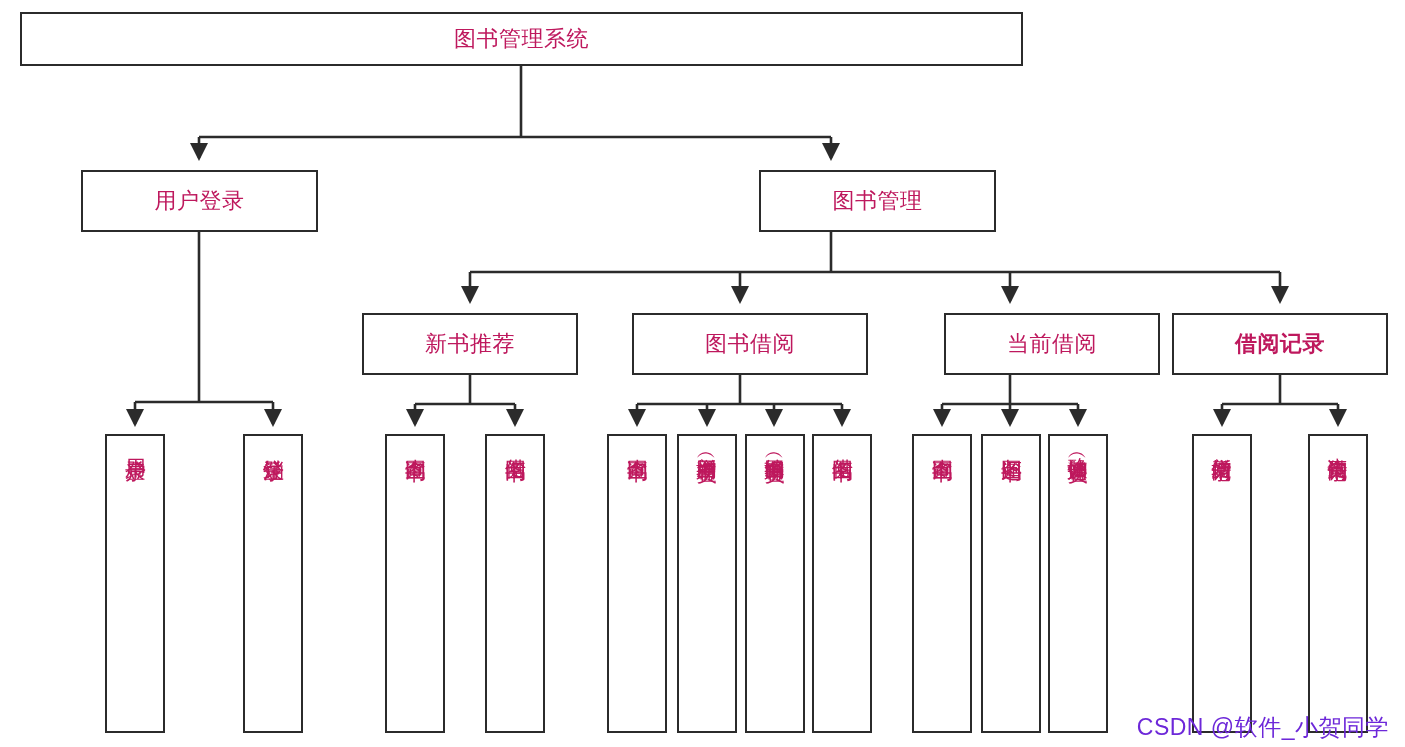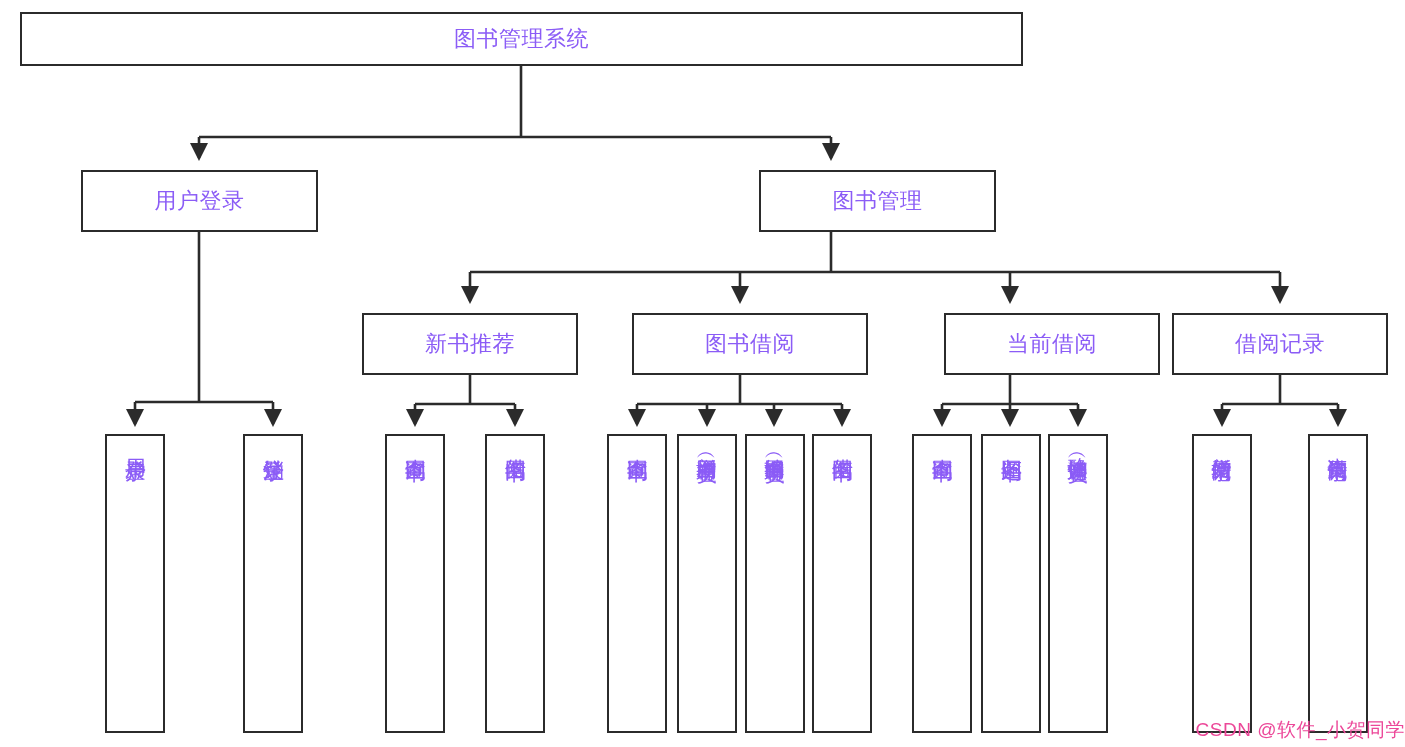--- a/index.html
+++ b/index.html
@@ -27,21 +27,21 @@
     pointer-events: none;
   }
   .node {
     position: absolute;
     box-sizing: border-box;
     border: 2px solid #2b2b2b;
     background: #ffffff;
     display: flex;
     align-items: center;
     justify-content: center;
-    color: #8b5cf6;
+    color: #be185d;
   }
   .node.h {
     
   }
   .node.h .label {
     font-size: 22px;
     line-height: 1.1;
     letter-spacing: 0.5px;
     white-space: nowrap;
   }
@@ -58,24 +58,24 @@
     line-height: 1.18;
     letter-spacing: 1px;
     white-space: nowrap;
   }
   .node.v.tight .label {
     font-size: 20px;
     line-height: 1.1;
   }
   .watermark {
     position: absolute;
-    right: 0;
+    right: 16px;
     bottom: 4px;
-    font-size: 19px;
-    color: #ec4899;
+    font-size: 23px;
+    color: #6d28d9;
     letter-spacing: 0.5px;
     white-space: nowrap;
     user-select: none;
   }
 </style>
 </head>
 <body>
 
 <div id="canvas">
 
@@ -142,21 +142,21 @@
 
   <div class="node h" style="left:362px; top:313px; width:216px; height:62px;">
     <span class="label">新书推荐</span>
   </div>
   <div class="node h" style="left:632px; top:313px; width:236px; height:62px;text-align:center;">
     <span class="label">图书借阅</span>
   </div>
   <div class="node h" style="left:902px; top:313px; width:216px; height:62px;margin-left:42px;">
     <span class="label">当前借阅</span>
   </div>
-  <div class="node h" style="left:1172px; top:313px; width:216px; height:62px;">
+  <div class="node h" style="left:1172px; top:313px; width:216px; height:62px;font-weight:bold;">
     <span class="label">借阅记录</span>
   </div>
 
   <div class="node v" style="left:105px; top:434px; width:60px; height:299px;">
     <span class="label">用户登录</span>
   </div>
   <div class="node v" style="left:243px; top:434px; width:60px; height:299px;">
     <span class="label">注销登录</span>
   </div>
 

